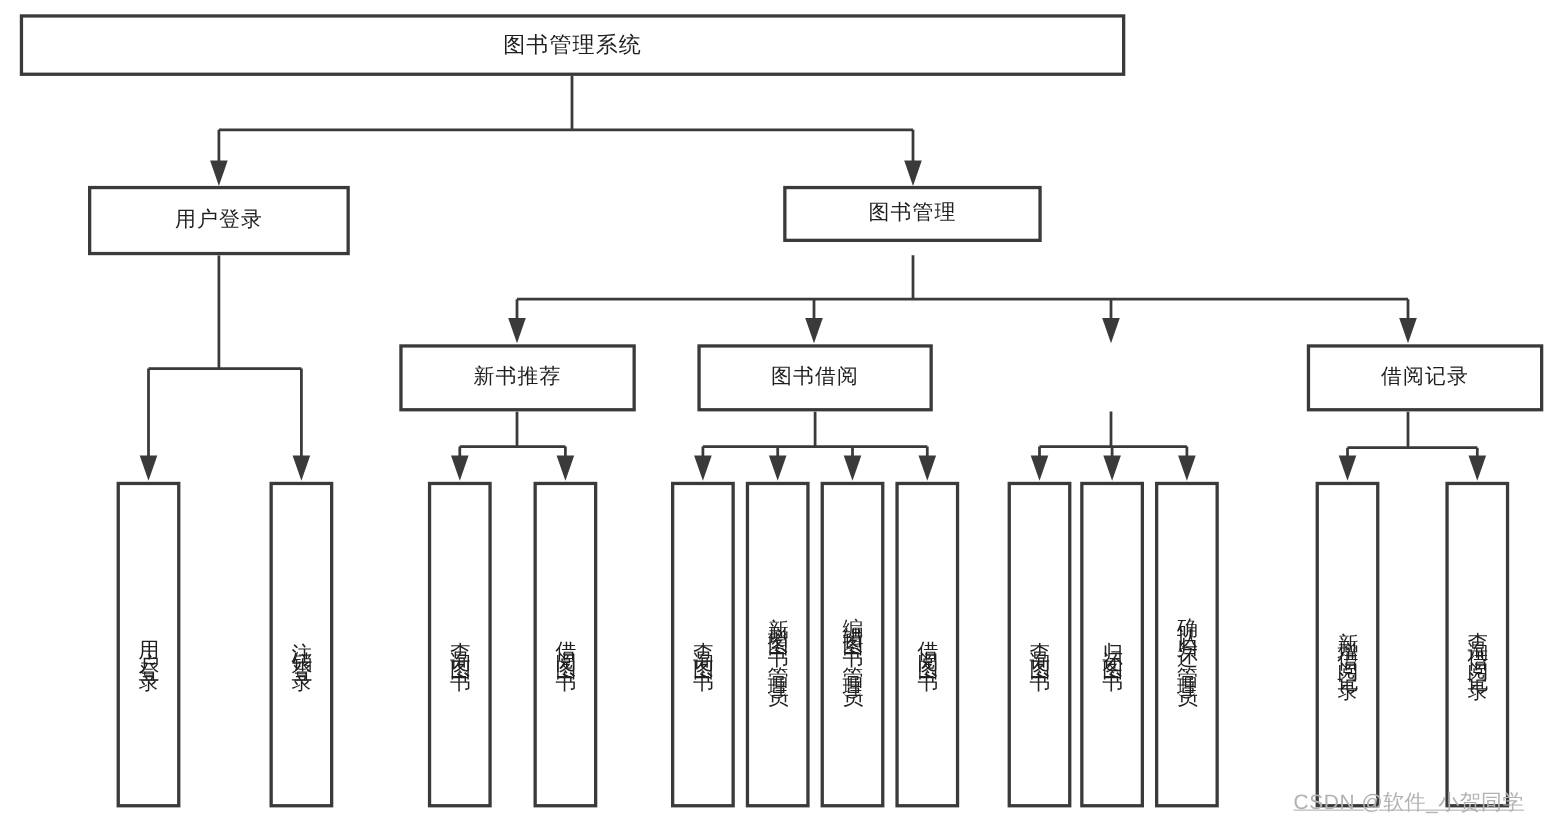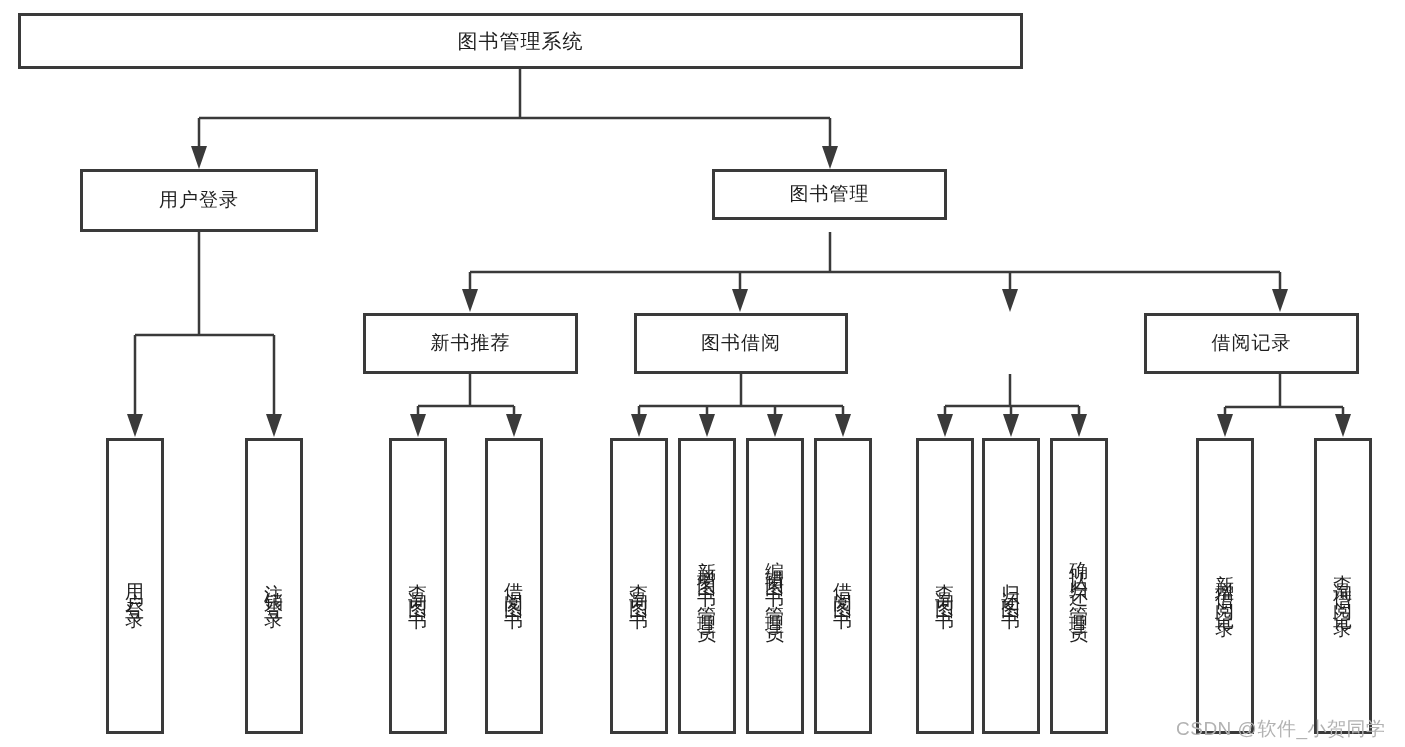--- a/index.html
+++ b/index.html
@@ -60,20 +60,21 @@
   }
   .watermark {
     position: absolute;
     left: 1176px;
     top: 716px;
     z-index: 5;
     font-size: 19px;
     color: var(--watermark);
     white-space: nowrap;
     letter-spacing: 0.5px;
+    text-decoration: underline;
   }
 </style>
 </head>
 <body>
 
 <div class="stage">
 
   <svg class="connectors" viewBox="0 0 1405 747" xmlns="http://www.w3.org/2000/svg">
 
     <g>
@@ -134,21 +135,21 @@
   <div class="box l2" style="left:712px; top:169px; width:235px; height:51px;">
     <span>图书管理</span>
   </div>
 
   <div class="box l3" style="left:363px; top:313px; width:215px; height:61px;">
     <span>新书推荐</span>
   </div>
   <div class="box l3" style="left:634px; top:313px; width:214px; height:61px;">
     <span>图书借阅</span>
   </div>
-  <div class="box l3" style="left:1144px; top:313px; width:215px; height:61px;text-align:right;">
+  <div class="box l3" style="left:1188px; top:313px; width:215px; height:61px;text-align:right;">
     <span>借阅记录</span>
   </div>
 
   <div class="box leaf" style="left:106px; top:438px; width:58px; height:296px;">
     <span class="vtext">用户登录</span>
   </div>
   <div class="box leaf" style="left:245px; top:438px; width:58px; height:296px;">
     <span class="vtext">注销登录</span>
   </div>
 

